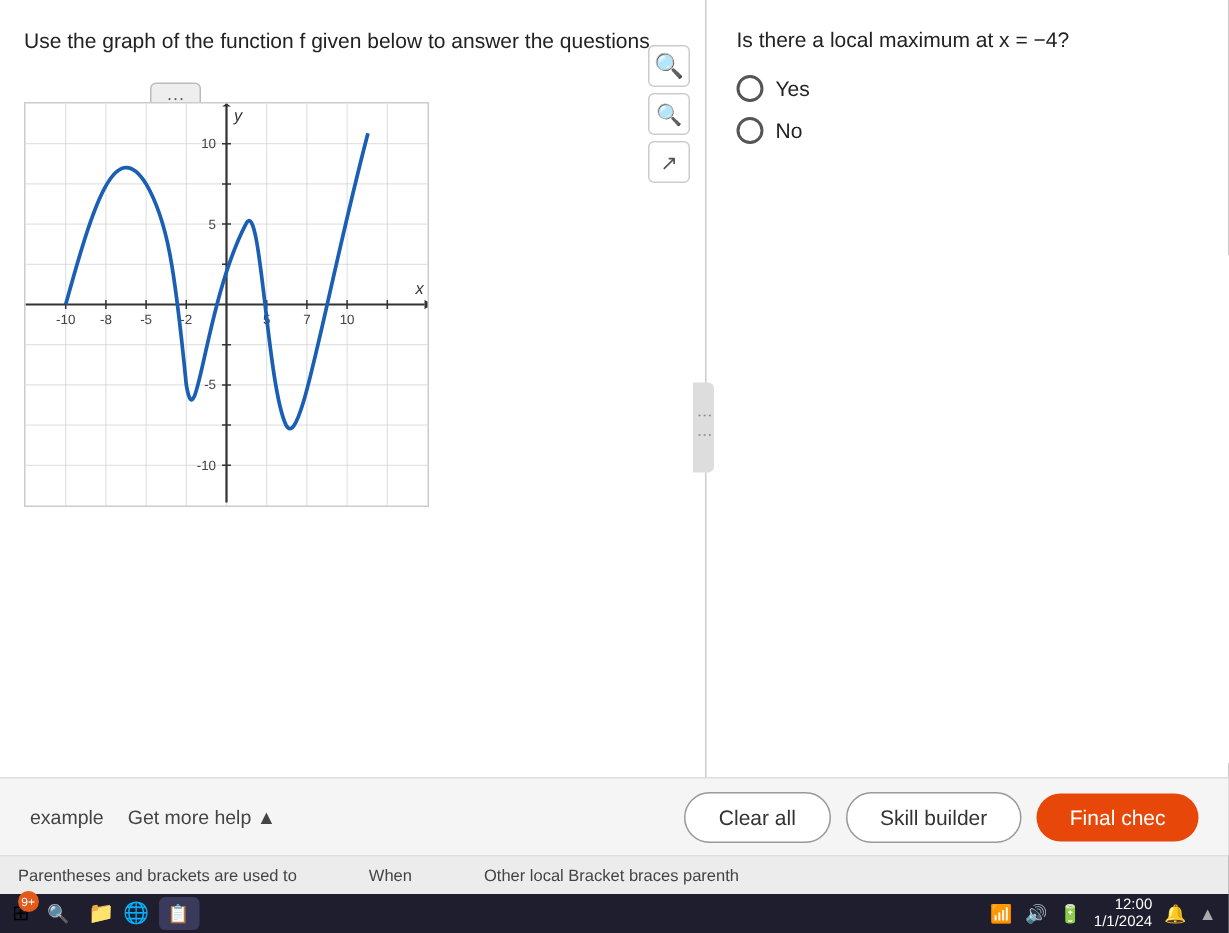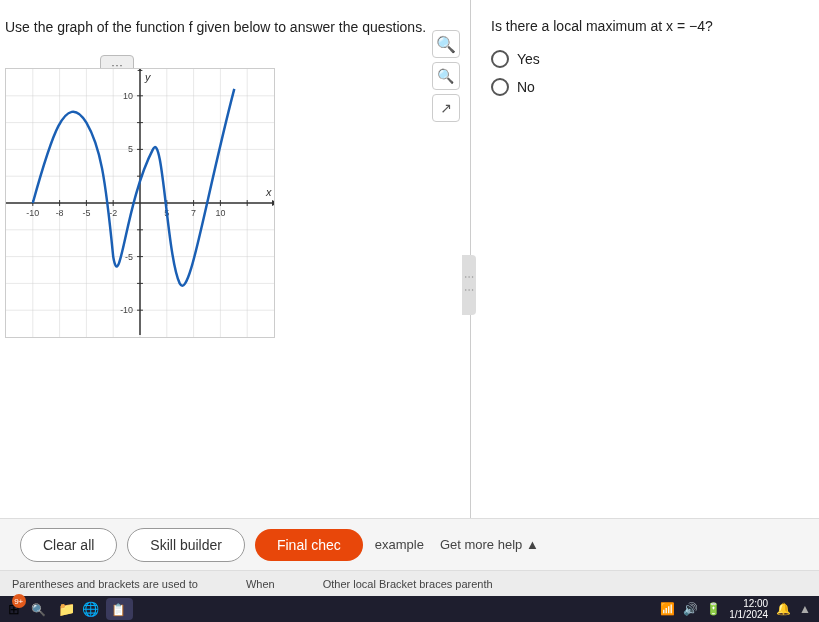--- a/index.html
+++ b/index.html
@@ -16,21 +16,21 @@
       background: #fff;
       width: 819px;
       height: 570px;
       position: relative;
       display: flex;
       flex-direction: row;
     }
 
     .left-panel {
       width: 470px;
-      padding: 18px 20px 10px 5px;
+      padding: 18px 20px 10px 16px;
       position: relative;
       flex-shrink: 0;
     }
 
     .right-panel {
       flex: 1;
       padding: 18px 20px;
       border-left: 1px solid #ccc;
     }
 
@@ -278,28 +278,28 @@
       </div>
       <div class="radio-item">
         <div class="radio-circle"></div>
         <span class="radio-label">No</span>
       </div>
     </div>
   </div>
 </div>
 
 <div style="background:#f5f5f5; height:52px; display:flex; align-items:center; padding:0 20px; border-top:1px solid #ddd; gap:12px; position:absolute; bottom:52px; width:100%;">
+  <div style="display:flex; align-items:center; gap:16px; flex:1;">
+    <span style="font-size:13px; color:#444; cursor:pointer;">example</span>
+    <span style="font-size:13px; color:#444; cursor:pointer;">Get more help ▲</span>
+  </div>
   <div style="display:flex; align-items:center; gap:10px;">
     <button class="btn-clear">Clear all</button>
     <button class="btn-skill">Skill builder</button>
     <button class="btn-final">Final chec</button>
-  </div>
-  <div style="display:flex; align-items:center; gap:16px; flex:1;">
-    <span style="font-size:13px; color:#444; cursor:pointer;">example</span>
-    <span style="font-size:13px; color:#444; cursor:pointer;">Get more help ▲</span>
   </div>
 </div>
 
 <div style="background:#ececec; height:26px; display:flex; align-items:center; padding:0 12px; gap:48px; position:absolute; bottom:26px; width:100%; font-size:11px; color:#444; border-top:1px solid #ddd;">
   <span>Parentheses and brackets are used to</span>
   <span>When </span>
   <span>Other local   Bracket braces parenth</span>
 </div>
 
 <div style="background:#1e1e2e; height:26px; display:flex; align-items:center; padding:0 8px; gap:6px; position:absolute; bottom:0; width:100%;">

